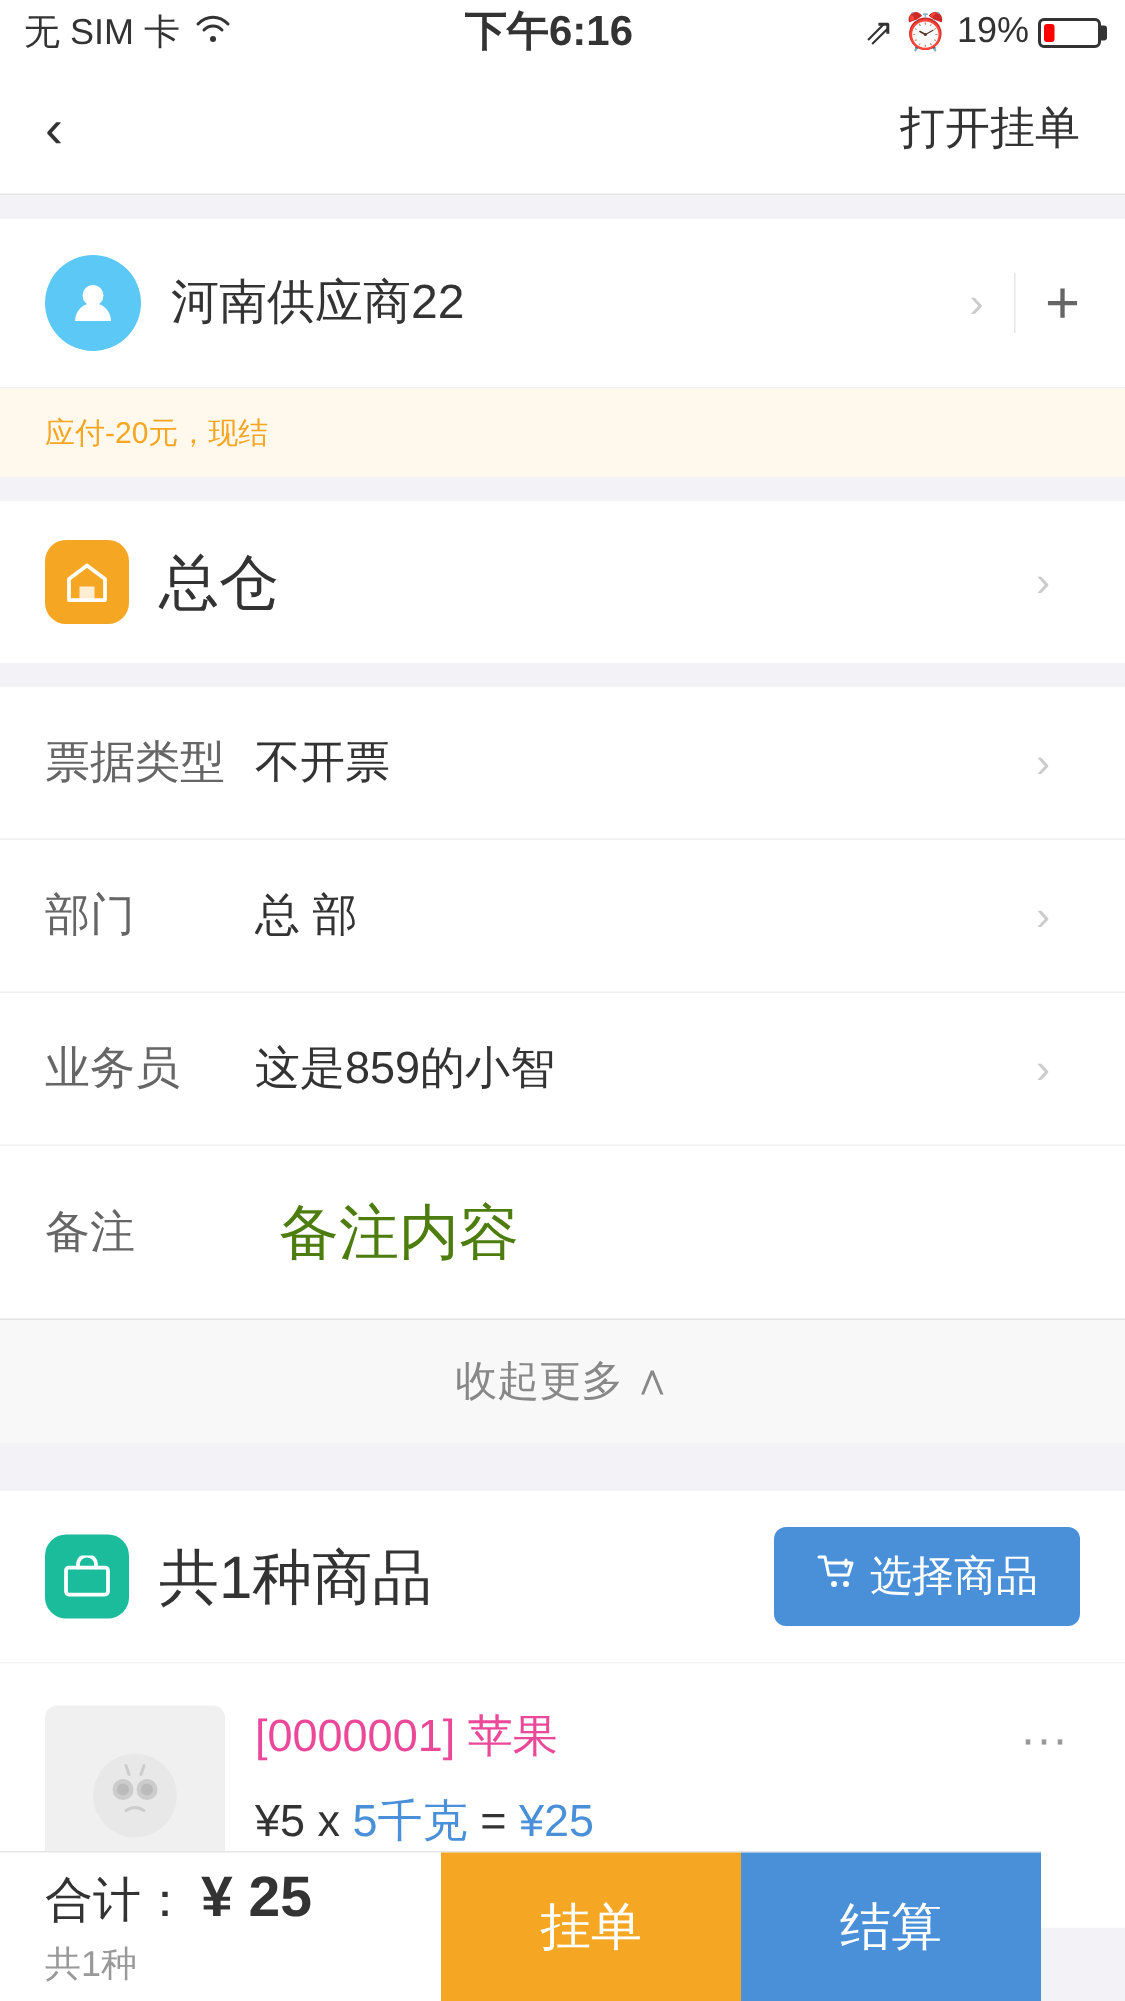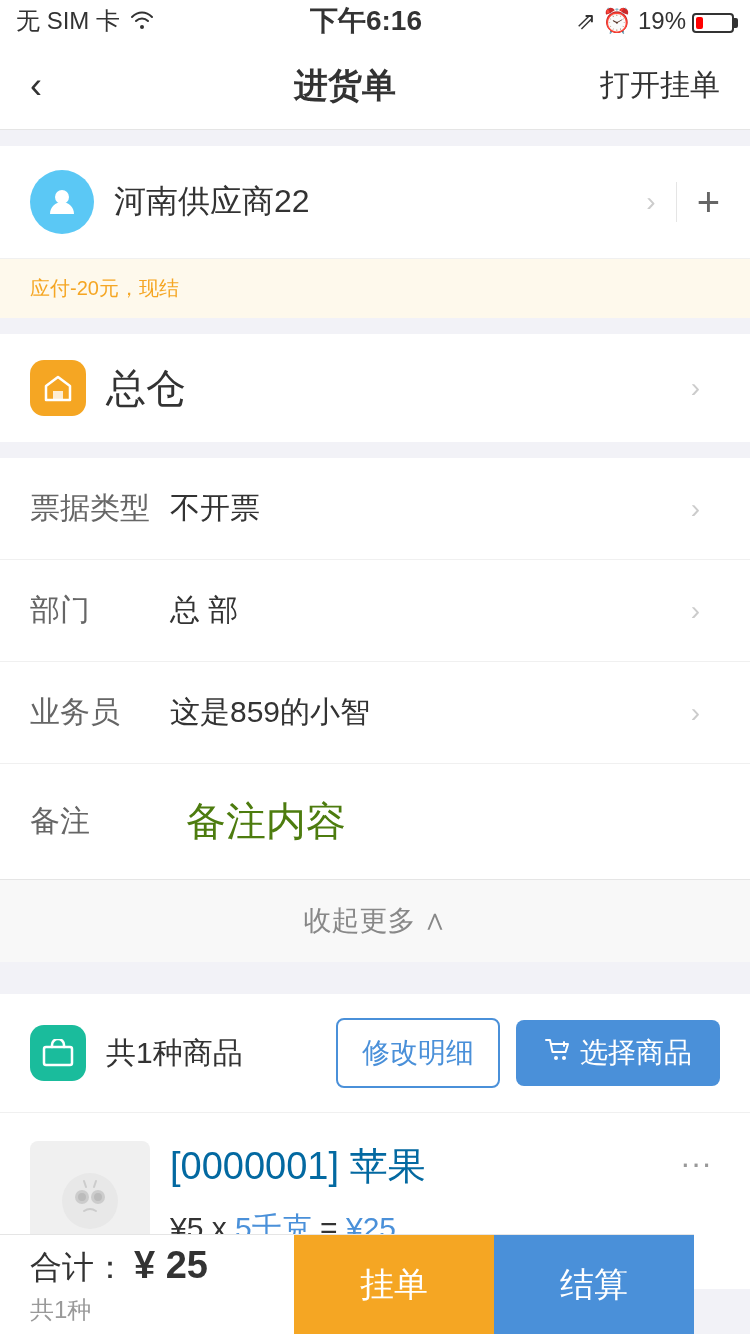--- a/index.html
+++ b/index.html
@@ -197,21 +197,21 @@
     .product-count-icon {
       width: 56px; height: 56px;
       background: #1abc9c;
       border-radius: 14px;
       display: flex; align-items: center; justify-content: center;
       margin-right: 20px;
       flex-shrink: 0;
     }
     .product-count-text {
       flex: 1;
-      font-size: 30px;
+      font-size: 40px;
       color: #333;
     }
     .btn-outline {
       border: 2px solid #4a90d9;
       color: #4a90d9;
       background: #fff;
       border-radius: 8px;
       padding: 14px 24px;
       font-size: 28px;
       cursor: pointer;
@@ -240,22 +240,22 @@
       width: 120px; height: 120px;
       background: #f0f0f0;
       border-radius: 8px;
       display: flex; align-items: center; justify-content: center;
       flex-shrink: 0;
     }
     .product-info {
       flex: 1;
     }
     .product-name {
-      font-size: 38px;
-      color: #0369a1;
+      font-size: 30px;
+      color: #ec4899;
       margin-bottom: 16px;
     }
     .product-price {
       font-size: 30px;
       color: #333;
     }
     .product-price .highlight {
       color: #4a90d9;
     }
     .product-menu {
@@ -339,21 +339,20 @@
     <span>
       <span class="battery-icon">
           <span class="battery-fill"></span>
         </span>
     </span>
   </div>
 </div>
 
 <div class="nav-bar">
   <div class="nav-back">‹</div>
-  <div class="nav-title">进货单</div>
   <div class="nav-action">打开挂单</div>
 </div>
 
 <div class="separator"></div>
 
 <div class="card">
   <div class="supplier-row">
     <div class="supplier-avatar">
       <svg width="36" height="36" viewBox="0 0 36 36" fill="none">
         <circle cx="18" cy="13" r="7" fill="#fff"></circle>
@@ -413,21 +412,20 @@
 
 <div class="card">
   <div class="product-header">
     <div class="product-count-icon">
       <svg width="32" height="28" viewBox="0 0 32 28" fill="none">
         <rect x="2" y="8" width="28" height="18" rx="2" stroke="#fff" stroke-width="2.5" fill="none"></rect>
         <path d="M10 8V6a6 6 0 0 1 12 0v2" stroke="#fff" stroke-width="2.5" fill="none" stroke-linecap="round"></path>
       </svg>
     </div>
     <div class="product-count-text">共1种商品</div>
-    <button class="btn-outline">修改明细</button>
     <button class="btn-primary">
       <span>
         <svg width="28" height="24" viewBox="0 0 28 24" fill="none">
           <path d="M2 2h4l2.5 12h13l2.5-8H8" stroke="#fff" stroke-width="2" fill="none" stroke-linecap="round" stroke-linejoin="round"></path>
           <circle cx="12" cy="20" r="2" fill="#fff"></circle>
           <circle cx="20" cy="20" r="2" fill="#fff"></circle>
           <path d="M18 6h4M20 4v4" stroke="#fff" stroke-width="2" stroke-linecap="round"></path>
         </svg>
       </span>
       <span>选择商品</span>

